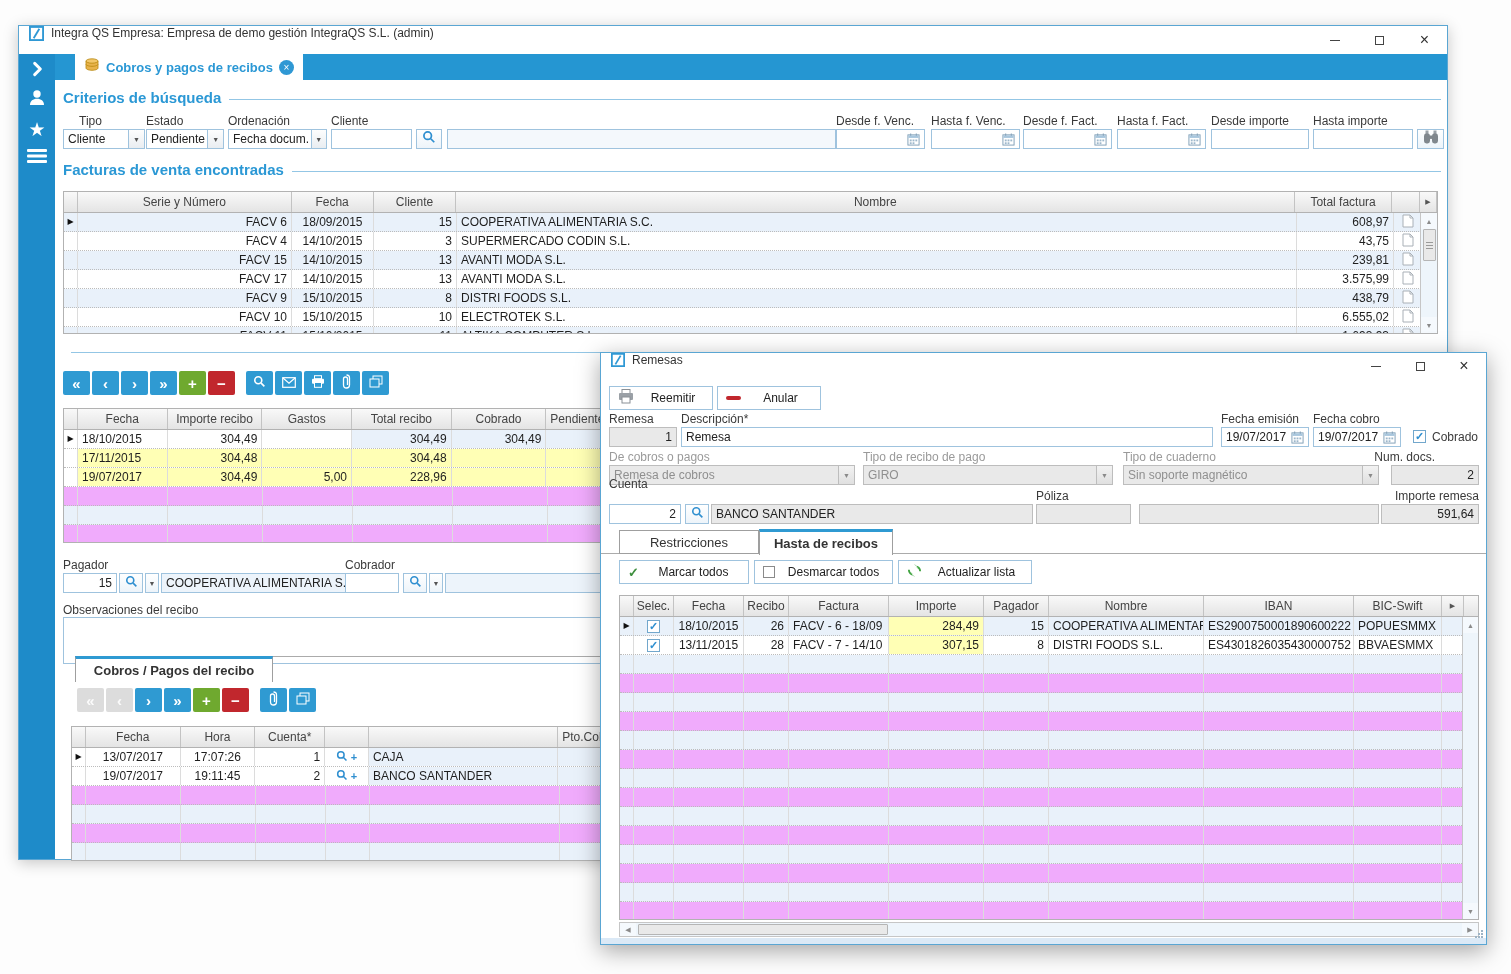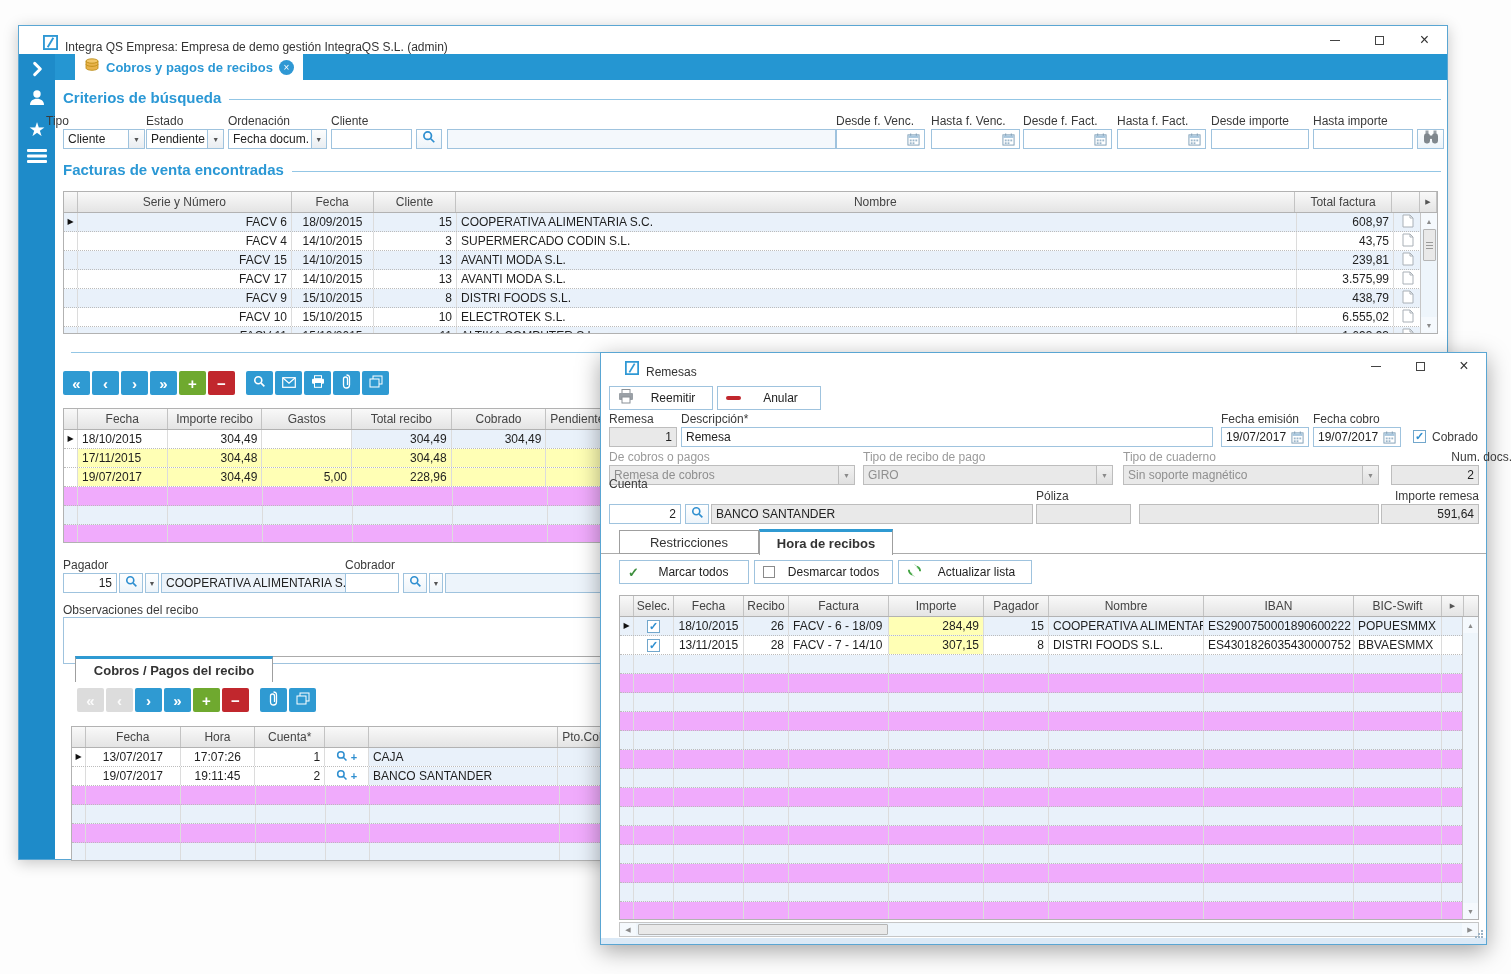--- a/index.html
+++ b/index.html
@@ -1,18 +1,18 @@
 <!DOCTYPE html>
 <html><head>
 <meta charset="utf-8">
 <style>
   html,body{margin:0;padding:0}
   body{width:1511px;height:974px;background:#fdfdfd;font-family:"Liberation Sans",sans-serif;position:relative;overflow:hidden;-webkit-font-smoothing:antialiased}
   .win{position:absolute;background:#fff;border:1px solid #5aa6d3;box-sizing:border-box}
-  .titlebar{position:absolute;left:0;top:0;right:0;height:28px;background:#fff;display:flex;align-items:flex-end;padding-left:24px;box-sizing:border-box}
+  .titlebar{position:absolute;left:0;top:0;right:0;height:28px;background:#fff;display:flex;align-items:flex-start;padding-left:10px;box-sizing:border-box}
   .win-title{font-size:12px;color:#333;margin-left:7px;white-space:nowrap}
   .win-ctrls{margin-left:auto;display:flex;height:100%}
   .win-ctrl{width:45px;display:flex;align-items:center;justify-content:center;color:#333;font-size:15px;cursor:default}
   .min-glyph{width:10px;height:1px;background:#444;display:inline-block}
   .max-glyph{width:9px;height:9px;border:1px solid #444;display:inline-block;box-sizing:border-box}
   .abs{position:absolute}
   .lbl{position:absolute;font-size:12px;color:#3a3a3a;white-space:nowrap}
   .lbl.gray{color:#9a9a9a}
   .lbl.tr{text-align:right}
   .sect{position:absolute;display:flex;align-items:center}
@@ -136,21 +136,21 @@
           </svg></span>
       <span class="apptab-label">Cobros y pagos de recibos</span>
       <span class="tab-close">×</span>
     </div>
   </div>
 
   <div class="sect" style="left:44px;top:63px;right:6px">
     <span class="sect-title">Criterios de búsqueda</span>
     <span class="sect-line"></span>
   </div>
-  <span class="lbl" style="left:27px;top:88px">Tipo</span>
+  <span class="lbl" style="left:60px;top:88px">Tipo</span>
   <span class="lbl" style="left:127px;top:88px">Estado</span>
   <span class="lbl" style="left:209px;top:88px">Ordenación</span>
   <span class="lbl" style="left:312px;top:88px">Cliente</span>
   <div class="fld sel" style="left:44px;top:103px;width:82px">
       <span class="sel-txt">Cliente</span>
       <span class="dda">▼</span>
     </div>
   <div class="fld sel" style="left:127px;top:103px;width:78px">
       <span class="sel-txt">Pendiente</span>
       <span class="dda">▼</span>
@@ -668,21 +668,21 @@
       </span>
     </div>
   <div class="chk abs" style="left:812px;top:77px">
       <span>✓</span>
     </div>
   <span class="lbl" style="left:831px;top:77px">Cobrado</span>
 
   <span class="lbl gray" style="left:8px;top:97px">De cobros o pagos</span>
   <span class="lbl gray" style="left:262px;top:97px">Tipo de recibo de pago</span>
   <span class="lbl gray" style="left:522px;top:97px">Tipo de cuaderno</span>
-  <span class="lbl tr" style="left:823px;top:97px;width:88px">Num. docs.</span>
+  <span class="lbl tr" style="left:746px;top:97px;width:88px">Num. docs.</span>
   <div class="fld sel gray gtxt" style="left:8px;top:112px;width:246px">
       <span class="sel-txt">Remesa de cobros</span>
       <span class="dda">▼</span>
     </div>
   <div class="fld sel gray gtxt" style="left:262px;top:112px;width:250px">
       <span class="sel-txt">GIRO</span>
       <span class="dda">▼</span>
     </div>
   <div class="fld sel gray gtxt" style="left:522px;top:112px;width:256px">
       <span class="sel-txt">Sin soporte magnético</span>
@@ -703,21 +703,21 @@
   <div class="fld gray" style="left:110px;top:151px;width:322px">BANCO SANTANDER</div>
   <div class="fld gray" style="left:435px;top:151px;width:95px"></div>
   <div class="fld gray" style="left:538px;top:151px;width:240px"></div>
   <div class="fld gray ra" style="left:780px;top:151px;width:98px">591,64</div>
 
   <div class="abs" style="left:0px;top:200px;width:885px;height:1px;background:#ababab"></div>
   <div class="tab" style="left:18px;top:177px;width:140px;height:24px">
       <span>Restricciones</span>
     </div>
   <div class="tab active" style="left:158px;top:176px;width:134px;height:26px">
-      <span>Hora de recibos</span>
+      <span>Hasta de recibos</span>
     </div>
 
   <div class="wbtn" style="left:18px;top:207px;width:130px">
     <span style="color:#3f8f3f;font-weight:bold;font-size:13px">✓</span>
     <span class="wb-lab">Marcar todos</span>
   </div>
   <div class="wbtn" style="left:153px;top:207px;width:139px">
     <span style="display:inline-block;width:10px;height:10px;border:1px solid #8a8a8a;background:#fff"></span>
     <span class="wb-lab">Desmarcar todos</span>
   </div>

